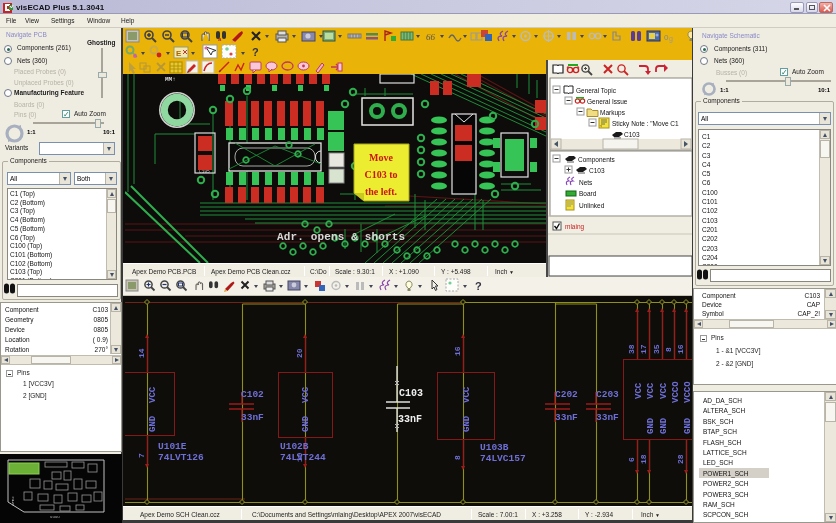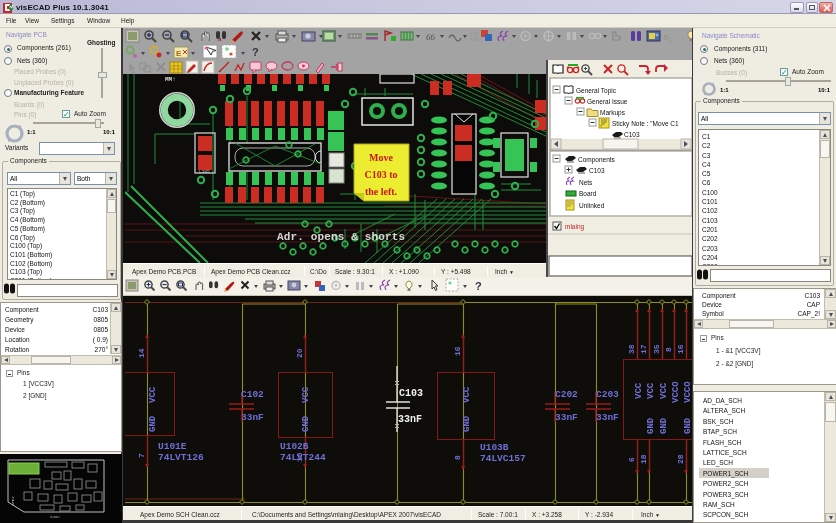--- a/index.html
+++ b/index.html
@@ -29,21 +29,21 @@
 <body>
 <div id="app">
 
 <div class="abs" style="left:0;top:0;width:836px;height:14px;background:linear-gradient(90deg,#b9b9d6 0%,#c6c6de 40%,#d6d6e8 100%);border-bottom:1px solid #9a9ab8;">
   <svg class="abs" style="left:3px;top:2px" width="11" height="11" viewBox="0 0 11 11">
     <rect x="0" y="1" width="9" height="10" fill="#cc2222"></rect>
     <path d="M2 2 h5 v2 h-3 v3 h3 v2 h-5 z" fill="#fff"></path>
     <rect x="6" y="3" width="4" height="5" fill="#2a9a3a"></rect>
     <path d="M7 4 l1.5 2 l1.5 -3" stroke="#fff" stroke-width="1" fill="none"></path>
   </svg>
-  <span class="abs" style="left:16px;top:3px;font-size:8px;font-weight:bold;color:#101018;letter-spacing:0.1px;">visECAD Plus  10.1.3041</span>
+  <span class="abs" style="left:16px;top:3px;font-size:8px;font-weight:bold;color:#101018;letter-spacing:0.1px;">visECAD Plus  5.1.3041</span>
   <div class="abs" style="left:790px;top:2px;width:14px;height:11px;background:linear-gradient(#fdfdfe,#d8d8ec);border:1px solid #9a9ab8;border-radius:2px;">
         <div style="position:absolute;left:3px;bottom:2px;width:5px;height:2px;background:#555;"></div>
       </div>
   <div class="abs" style="left:806px;top:2px;width:12px;height:11px;background:linear-gradient(#fdfdfe,#d8d8ec);border:1px solid #9a9ab8;border-radius:2px;">
         <div style="position:absolute;left:2px;top:2px;width:6px;height:5px;border:1px solid #555;"></div>
       </div>
   <div class="abs" style="left:819px;top:2px;width:14px;height:11px;background:linear-gradient(#f2b0a8,#db5a50);border:1px solid #b86a62;border-radius:2px;">
         <svg width="12" height="9" style="position:absolute;left:1px;top:1px;">
           <path d="M3 1 l6 6 M9 1 l-6 6" stroke="#fff" stroke-width="1.6"></path>
         </svg>
@@ -177,21 +177,21 @@
         <rect x="40" y="51" width="14" height="5"></rect>
             <rect x="60" y="52" width="10" height="5"></rect>
         <rect x="76" y="51" width="8" height="5"></rect>
       </g>
       <text x="50" y="64" fill="#bbb" font-size="4" font-family="Liberation Mono">uuuu</text>
       <text x="14" y="52" fill="#bbb" font-size="4" font-family="Liberation Mono" transform="rotate(-90 14 52)">APEX</text>
     </svg>
   </div>
 </div>
 
-<div class="abs" id="toolbars" style="left:123px;top:28px;width:569px;height:46px;background:#a3a3a3;">
+<div class="abs" id="toolbars" style="left:123px;top:28px;width:569px;height:46px;background:#eab308;">
 <svg width="569" height="46" viewBox="0 0 569 46">
 <defs>
 <g id="mag">
             <circle cx="5" cy="5" r="4" fill="none" stroke="#444" stroke-width="1.6"></circle>
             <line x1="8" y1="8" x2="12" y2="12" stroke="#444" stroke-width="2"></line>
           </g>
 <g id="dna">
             <path d="M0 3 l2 -2 l2 2 l-2 2 z" fill="#666"></path>
           </g>
 </defs>

